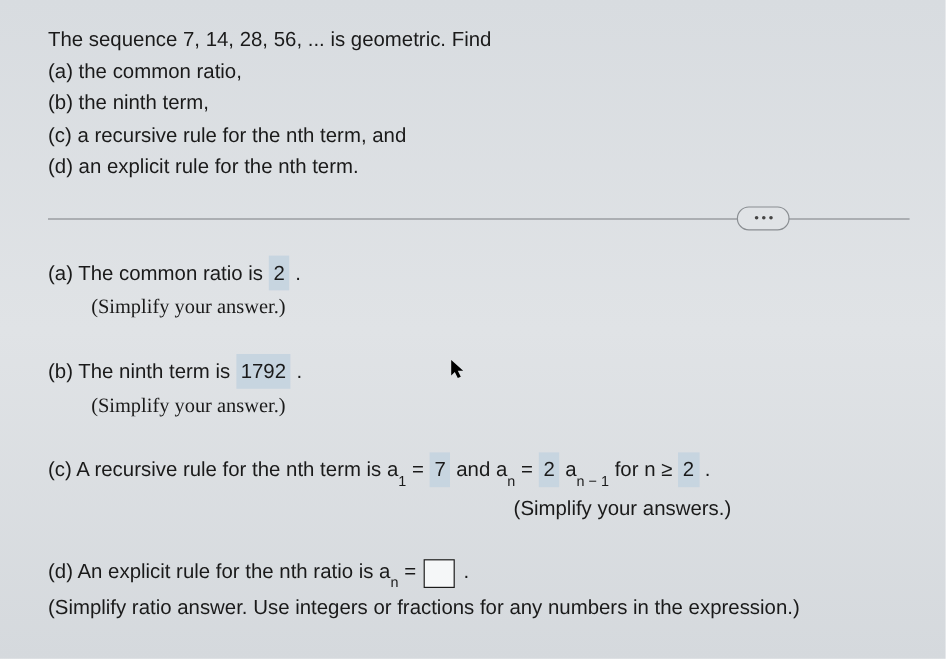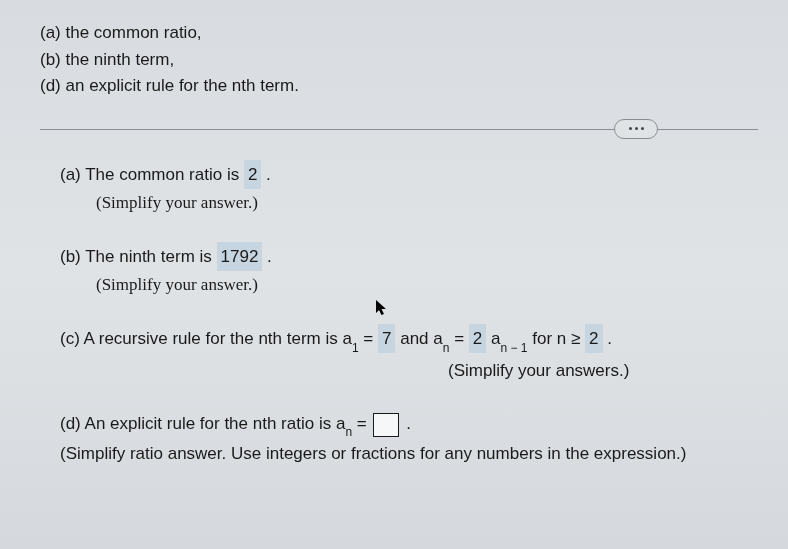--- a/index.html
+++ b/index.html
@@ -33,21 +33,21 @@
       border-radius: 10px;
       display: flex;
       align-items: center;
       justify-content: center;
       gap: 3px;
       cursor: pointer;
     }
     .ellipsis-btn span {
       width: 3px; height: 3px; background: #444; border-radius: 50%;
     }
-    .answer-block { margin-bottom: 26px; line-height: 1.6; margin-left: 20px; }
+    .answer-block { margin-bottom: 26px; line-height: 1.6; }
     .indent { margin-left: 36px; font-family: Liberation Serif, serif; }
     .highlight {
       background: #c7d5e0;
       padding: 1px 4px;
       display: inline-block;
     }
     .sub { font-size: 12px; vertical-align: sub; position: relative; top: 3px; }
     .input-box {
       display: inline-block;
       width: 26px;
@@ -64,22 +64,24 @@
       width: 14px;
       height: 18px;
       pointer-events: none;
     }
     .right-note { margin-left: 388px; margin-top: 2px; }
   </style>
 </head>
 <body>
 
 <div class="problem">
+  <p>The sequence 7, 14, 28, 56, ... is geometric. Find</p>
   <p><span class="bold">(a) the common ratio,</span></p>
   <p><span class="bold">(b) the ninth term,</span></p>
+  <p><span class="bold">(c) a recursive rule for the nth term, and</span></p>
   <p><span class="bold">(d) an explicit rule for the nth term.</span></p>
 </div>
 
 <div class="divider">
   <div class="ellipsis-btn">
     <span></span>
       <span></span>
       <span></span>
   </div>
 </div>

